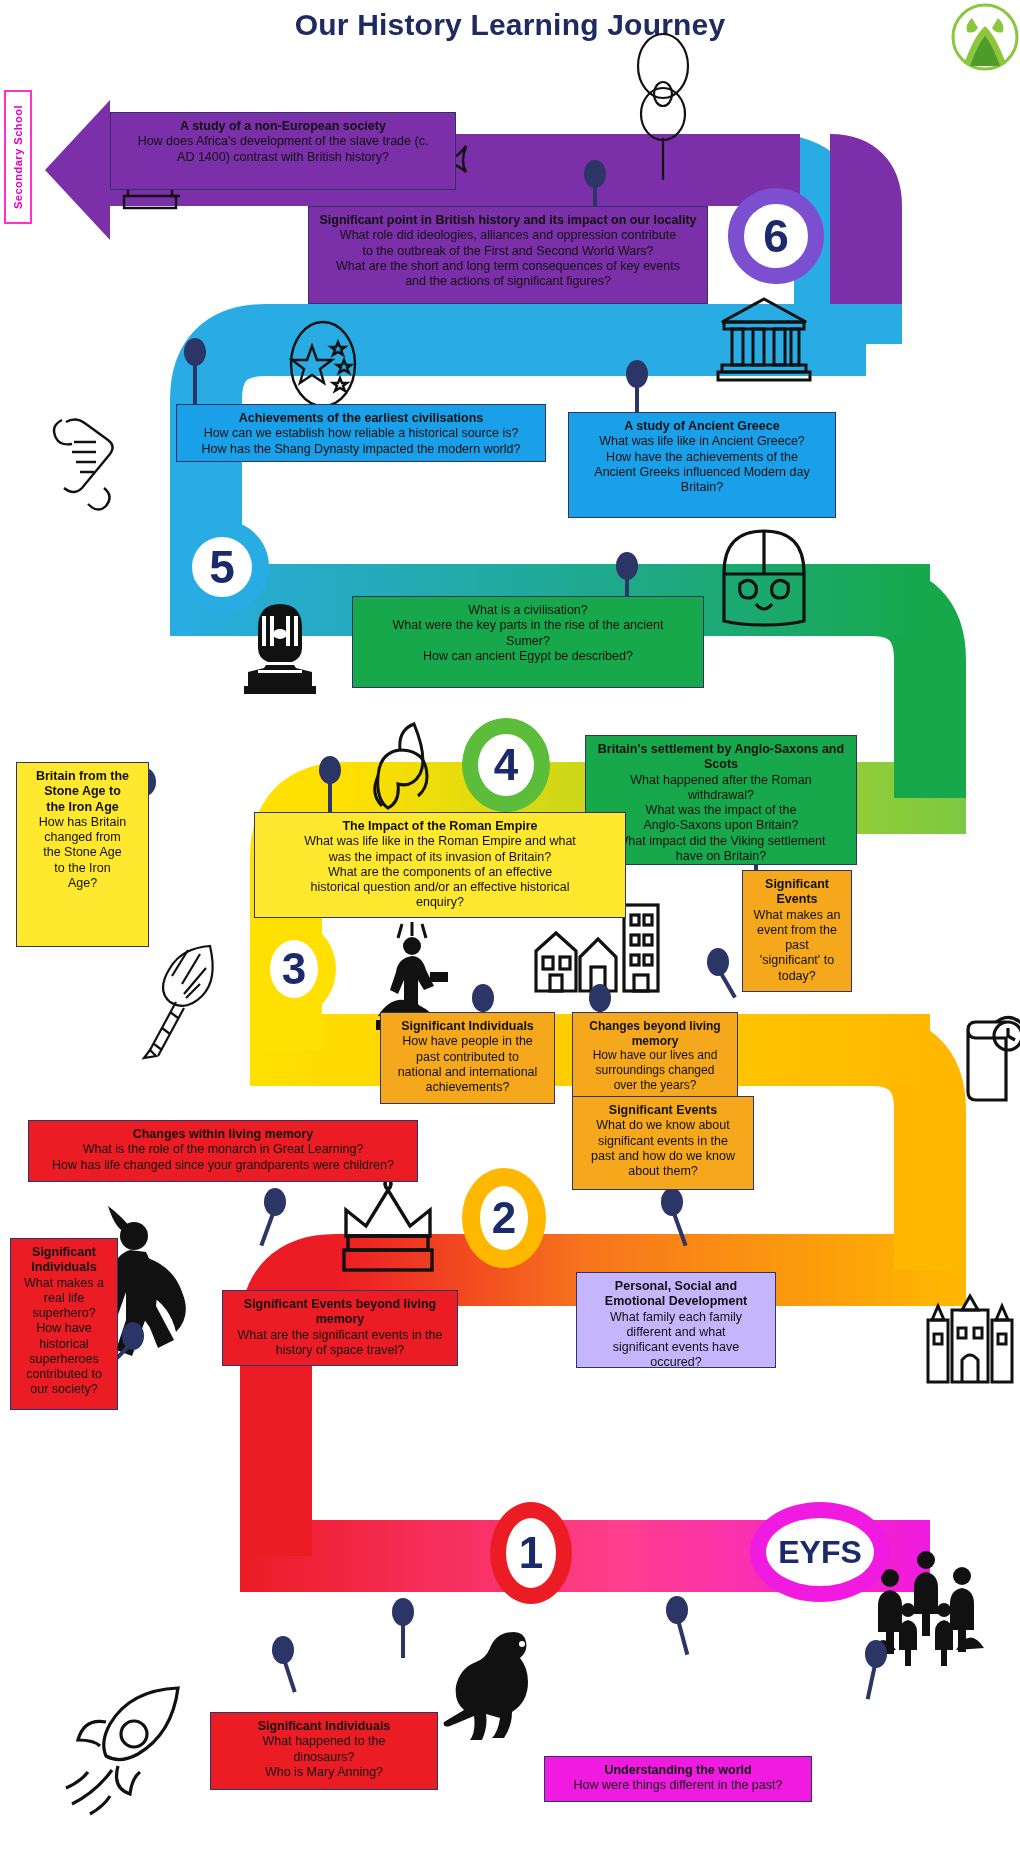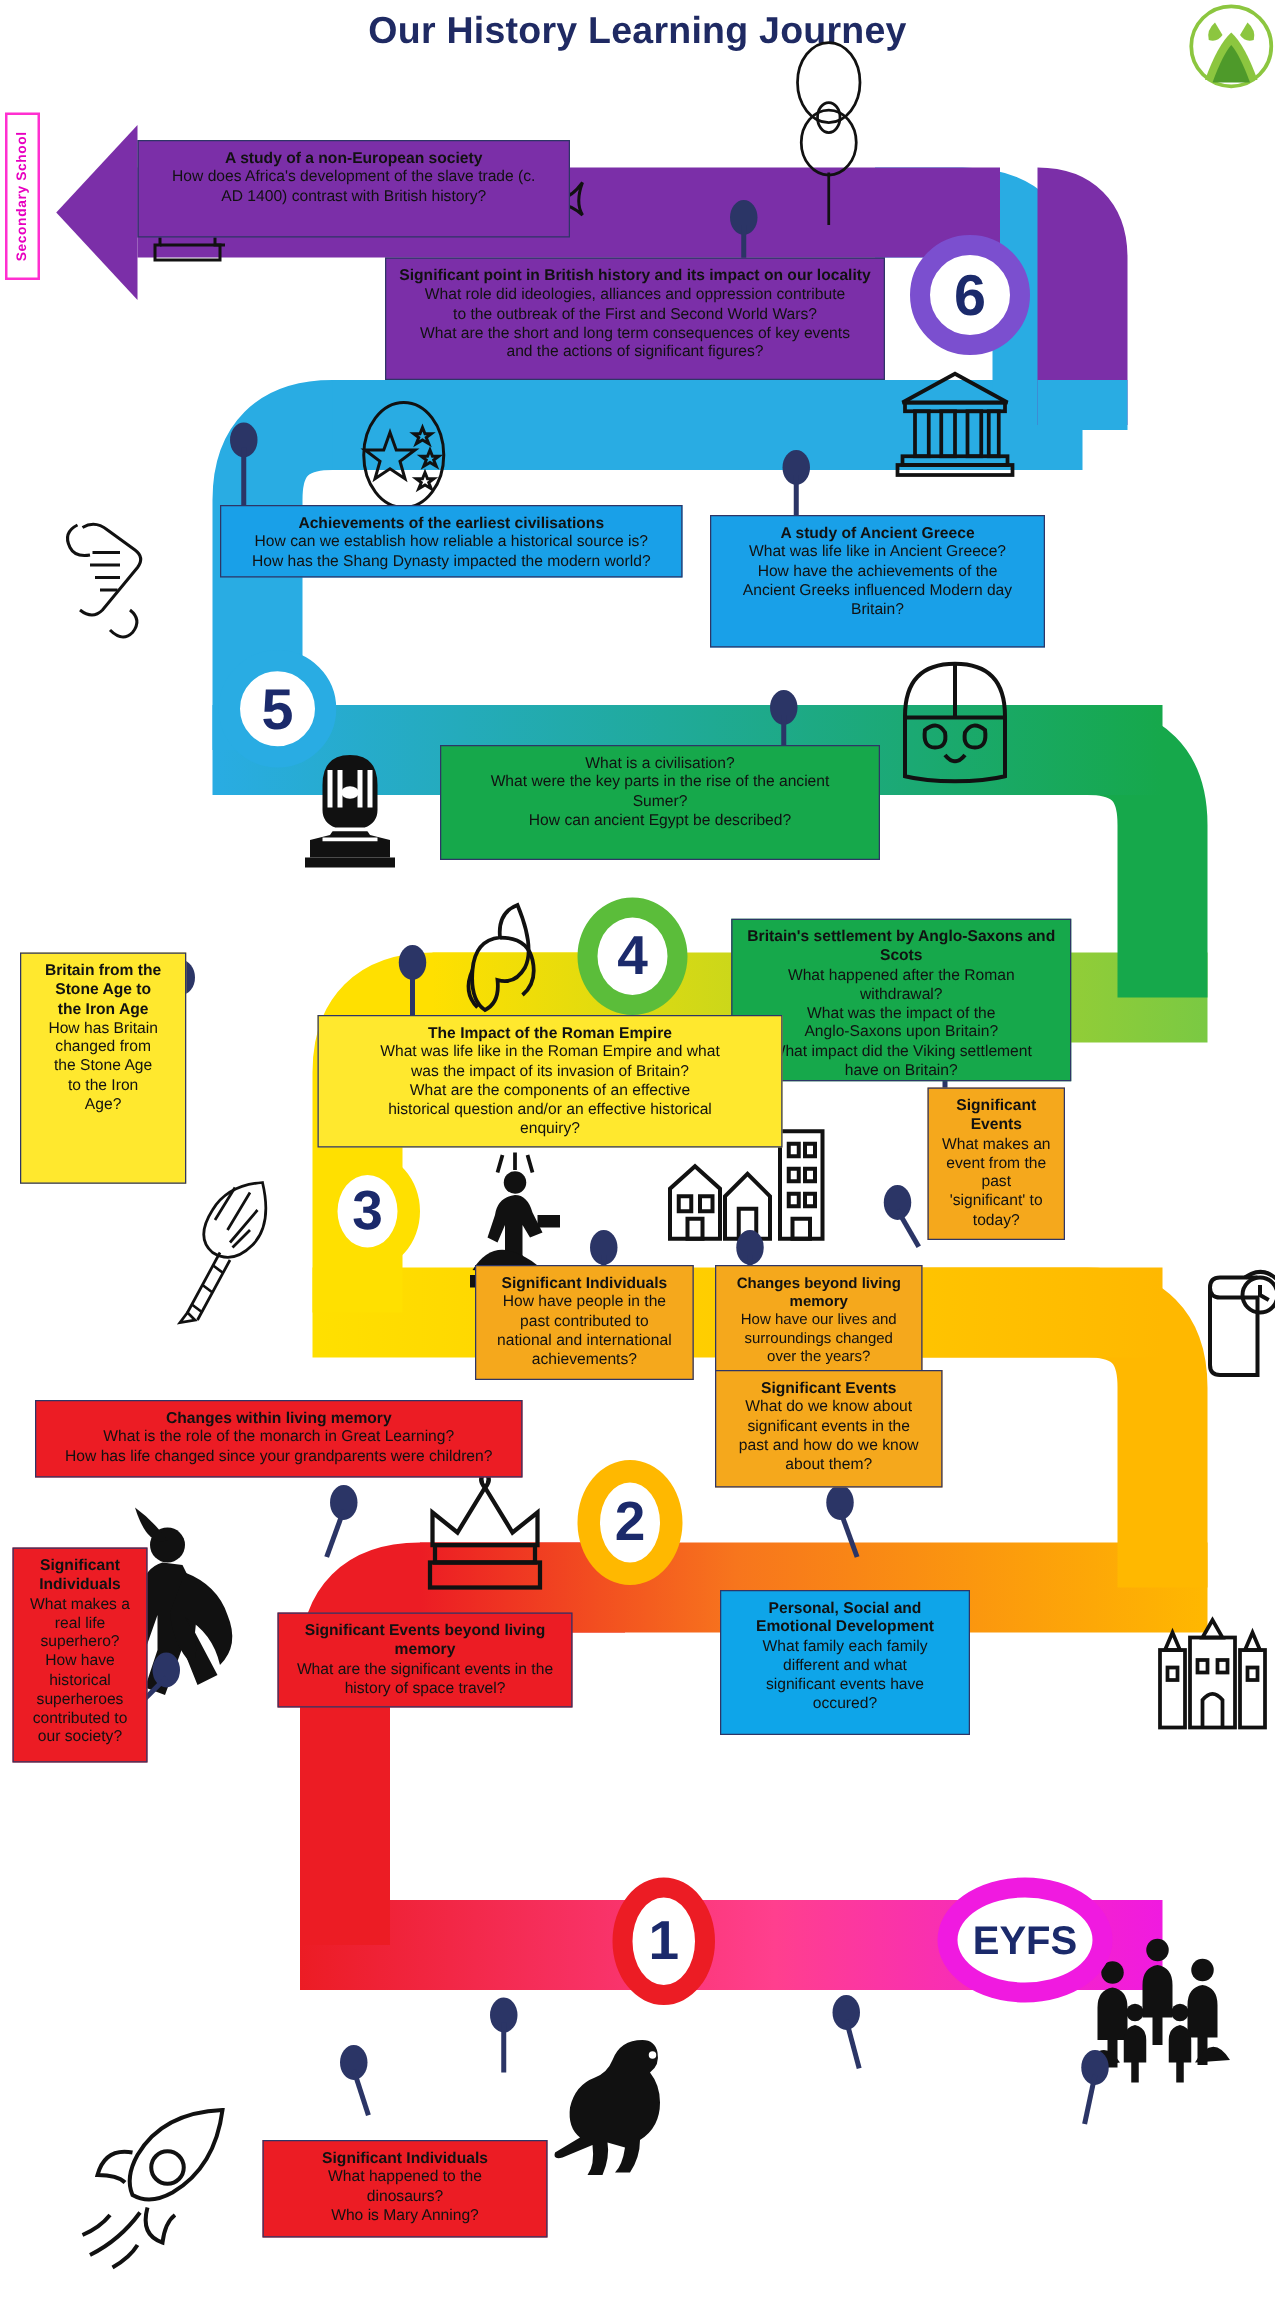--- a/index.html
+++ b/index.html
@@ -553,23 +553,27 @@
     <span class="q">history of space travel?</span>
   </div>
 
   <div class="box" style="left:210px;top:1712px;width:228px;height:78px;background:#ec1c24;font-size:12.5px;">
     <span class="ttl">Significant Individuals</span>
     <span class="q">What happened to the</span>
     <span class="q">dinosaurs?</span>
     <span class="q">Who is Mary Anning?</span>
   </div>
 
-  <div class="box" style="left:576px;top:1272px;width:200px;height:116px;background:#0ea5e9;font-size:12.5px;">
+  <div class="box" style="left:576px;top:1272px;width:200px;height:96px;background:#c4b5fd;font-size:12.5px;">
     <span class="ttl">Personal, Social and</span>
     <span class="ttl">Emotional Development</span>
     <span class="q">What family each family</span>
     <span class="q">different and what</span>
     <span class="q">significant events have</span>
     <span class="q">occured?</span>
   </div>
 
+  <div class="box" style="left:544px;top:1756px;width:268px;height:46px;background:#f01ae0;font-size:12.5px;">
+    <span class="ttl">Understanding the world</span>
+    <span class="q">How were things different in the past?</span>
+  </div>
 
 </div>
 
 </body></html>

